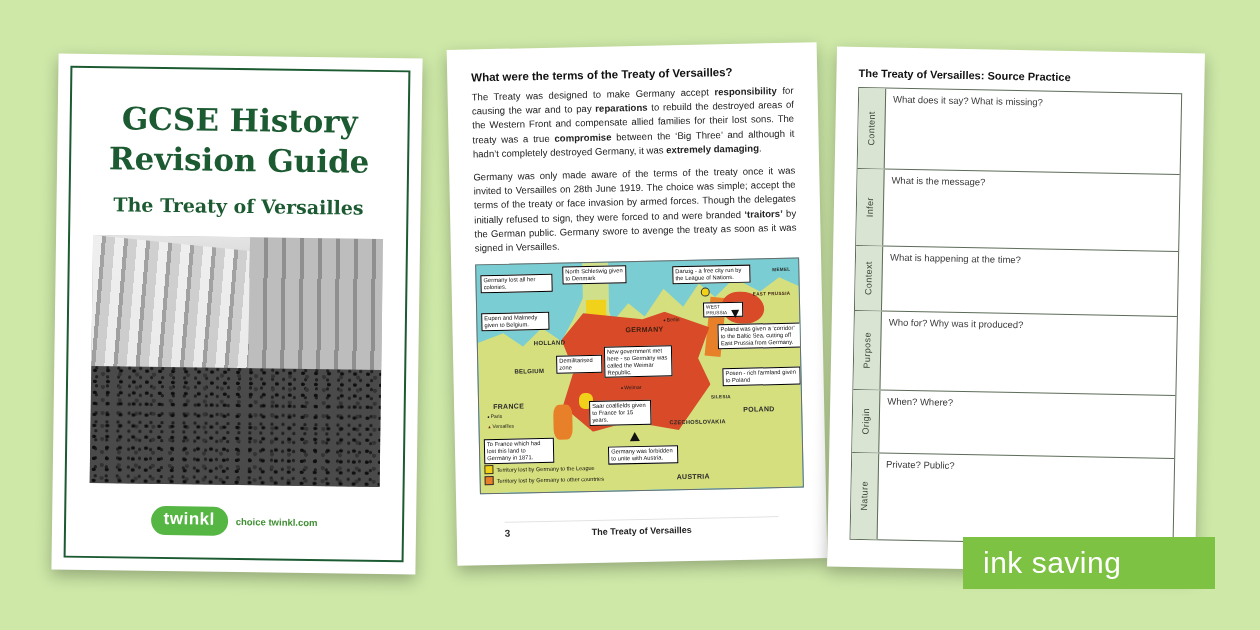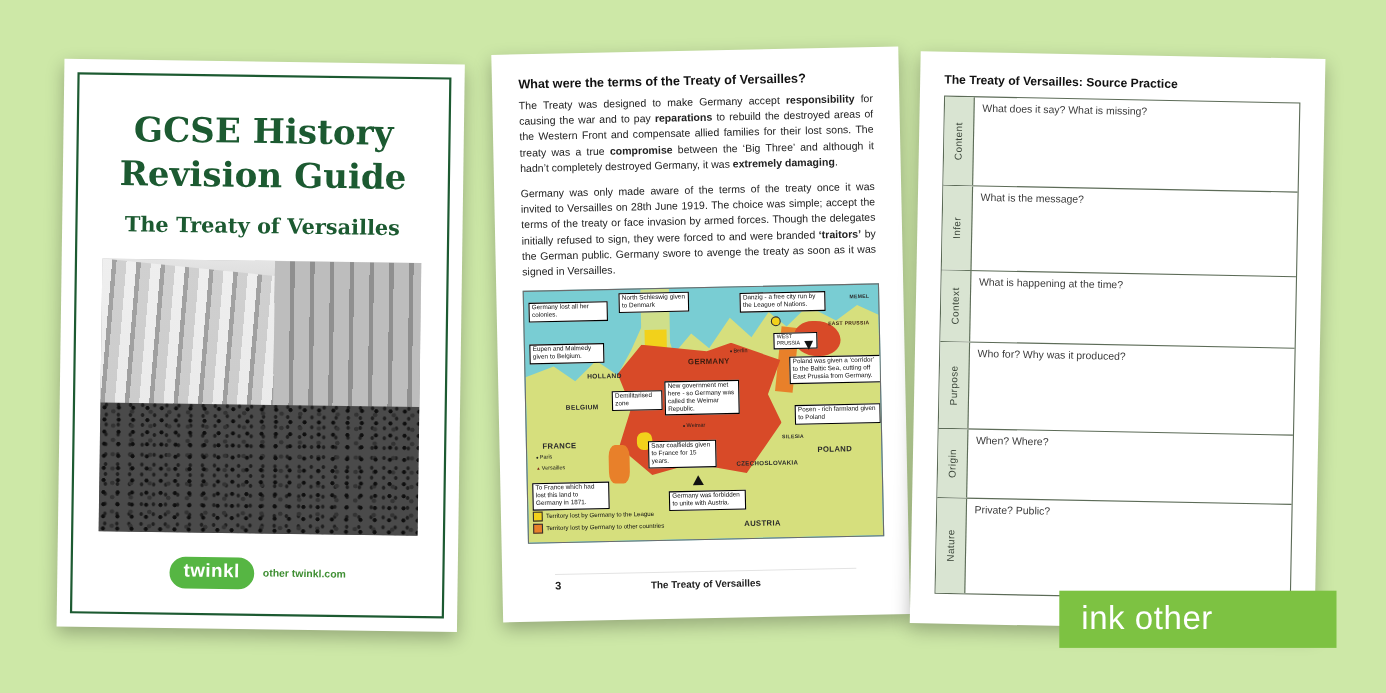--- a/index.html
+++ b/index.html
@@ -99,21 +99,21 @@
       </div>
       <div class="cover-subtitle">The Treaty of Versailles</div>
       <div class="cover-photo">
         <div class="photo-ceiling"></div>
         <div class="photo-windows"></div>
         <div class="photo-wall"></div>
         <div class="photo-crowd"></div>
       </div>
       <div class="logo-row">
         <span class="twinkl-pill">twinkl</span>
-        <span class="twinkl-tagline">other twinkl.com</span>
+        <span class="twinkl-tagline">choice twinkl.com</span>
       </div>
     </div>
   </div>
 
   <div class="page terms">
     <div class="terms-inner">
       <h2 class="terms-heading">What were the terms of the Treaty of Versailles?</h2>
       <p class="terms-para"><span>The Treaty was designed to make Germany accept </span><span style="font-weight: 700;">responsibility</span><span> for causing the war and to pay </span><span style="font-weight: 700;">reparations</span><span> to rebuild the destroyed areas of the Western Front and compensate allied families for their lost sons. The treaty was a true </span><span style="font-weight: 700;">compromise</span><span> between the ‘Big Three’ and although it hadn’t completely destroyed Germany, it was </span><span style="font-weight: 700;">extremely damaging</span><span>.</span></p>
       <p class="terms-para"><span>Germany was only made aware of the terms of the treaty once it was invited to Versailles on 28th June 1919. The choice was simple; accept the terms of the treaty or face invasion by armed forces. Though the delegates initially refused to sign, they were forced to and were branded </span><span style="font-weight: 700;">‘traitors’</span><span> by the German public. Germany swore to avenge the treaty as soon as it was signed in Versailles.</span></p>
 
@@ -218,16 +218,16 @@
           <div class="sp-tag">
               <span class="vtext">Nature</span>
             </div>
           <div class="sp-cell"><span>Private? Public?</span></div>
         </div>
       </div>
     </div>
   </div>
 
   <div class="eco-strip">
-    <span class="eco-strip-label">ink other</span>
+    <span class="eco-strip-label">ink saving</span>
   </div>
 
 </div>
 
 </body></html>

